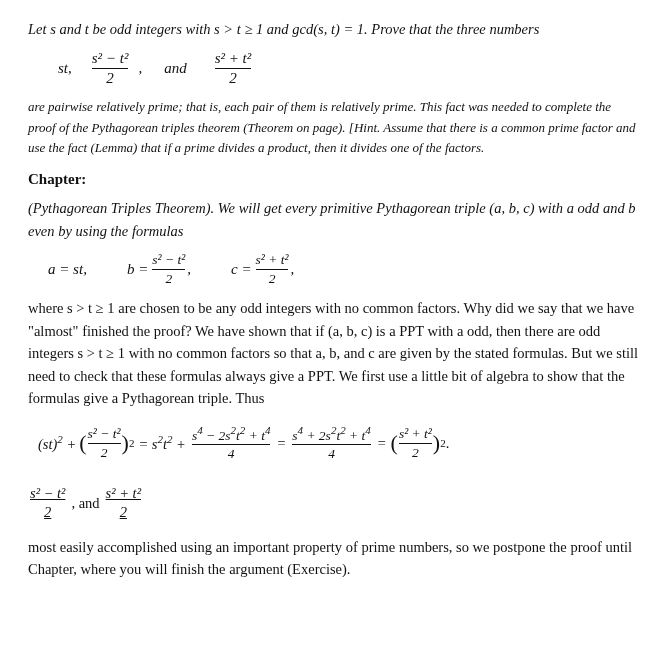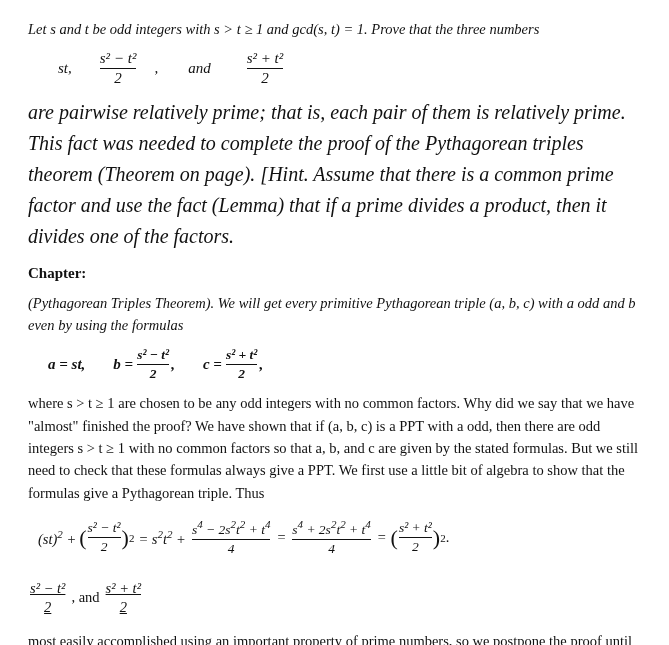--- a/index.html
+++ b/index.html
@@ -19,21 +19,21 @@
     .intro-text {
       font-style: italic;
       font-size: 14.5px;
       margin-bottom: 10px;
     }
     .display-row {
       display: flex;
       align-items: center;
       justify-content: flex-start;
       margin: 10px 0 10px 30px;
-      gap: 12px;
+      gap: 4px;
     }
     .frac-item {
       display: inline-flex;
       flex-direction: column;
       align-items: center;
       margin: 0 6px;
     }
     .frac-num {
       border-bottom: 1.5px solid #111;
       padding-bottom: 1px;
@@ -42,44 +42,43 @@
     }
     .frac-den {
       padding-top: 1px;
       font-style: italic;
       font-size: 15px;
     }
     .comma-after { font-style: italic; }
     .and-word { font-style: italic; margin: 0 18px; font-size: 15px; }
     .para-block {
       font-style: italic;
-      font-size: 20px;
+      font-size: 13px;
       line-height: 1.55;
       margin-bottom: 10px;
     }
     .theorem-label {
       font-weight: bold;
       font-style: normal;
       font-size: 15px;
       margin: 10px 0 6px 0;
     }
     .theorem-body {
       font-style: italic;
       font-size: 14.5px;
       line-height: 1.55;
       margin-bottom: 10px;
     }
     .formula-row {
       display: flex;
       align-items: center;
       justify-content: flex-start;
       margin: 10px 0 10px 20px;
-      gap: 0;
-      font-style: italic;
-      font-weight: bold;
+      gap: 12px;
+      font-style: italic;
     }
     .formula-item {
       display: flex;
       align-items: center;
       margin-right: 28px;
     }
     .normal-text {
       font-style: normal;
       font-size: 14.5px;
       line-height: 1.55;

